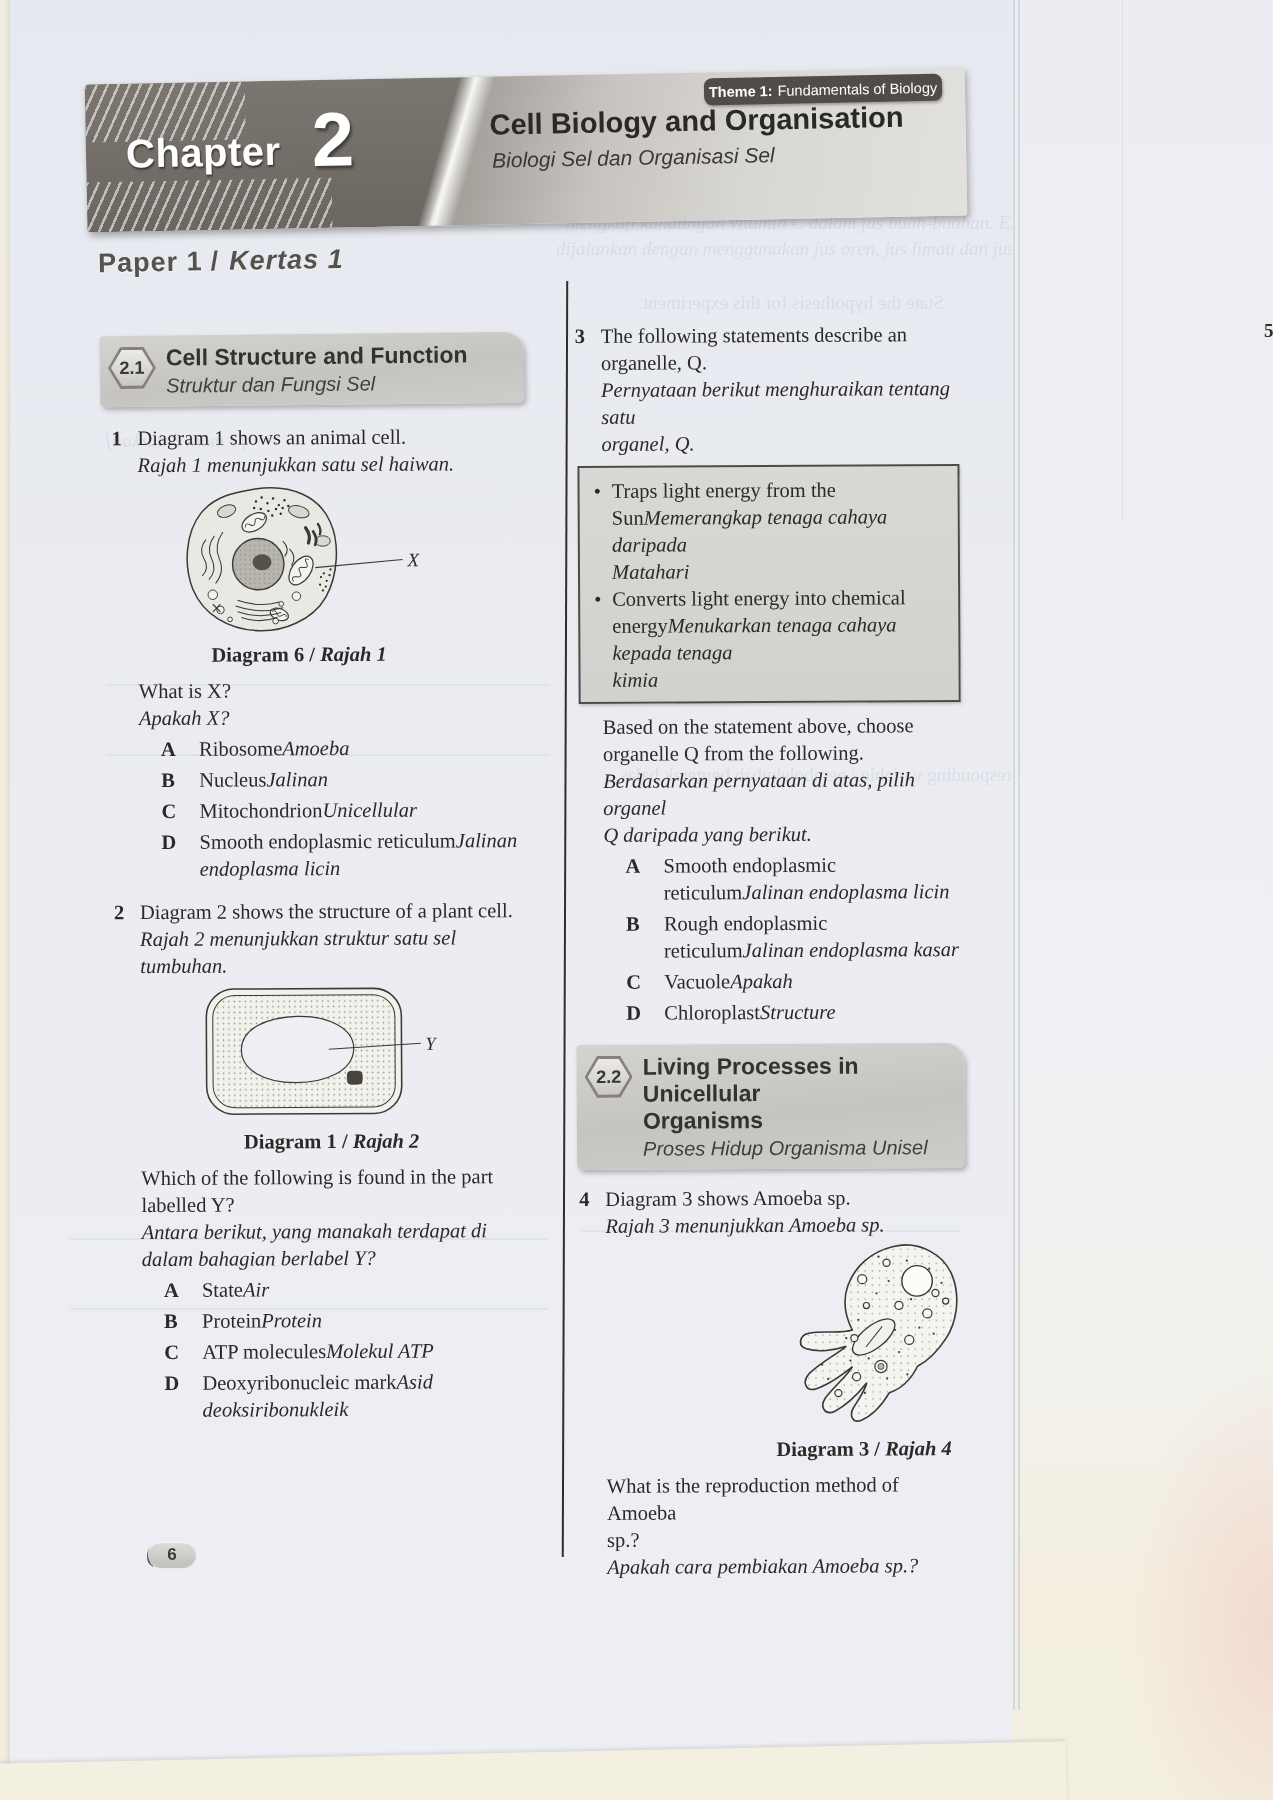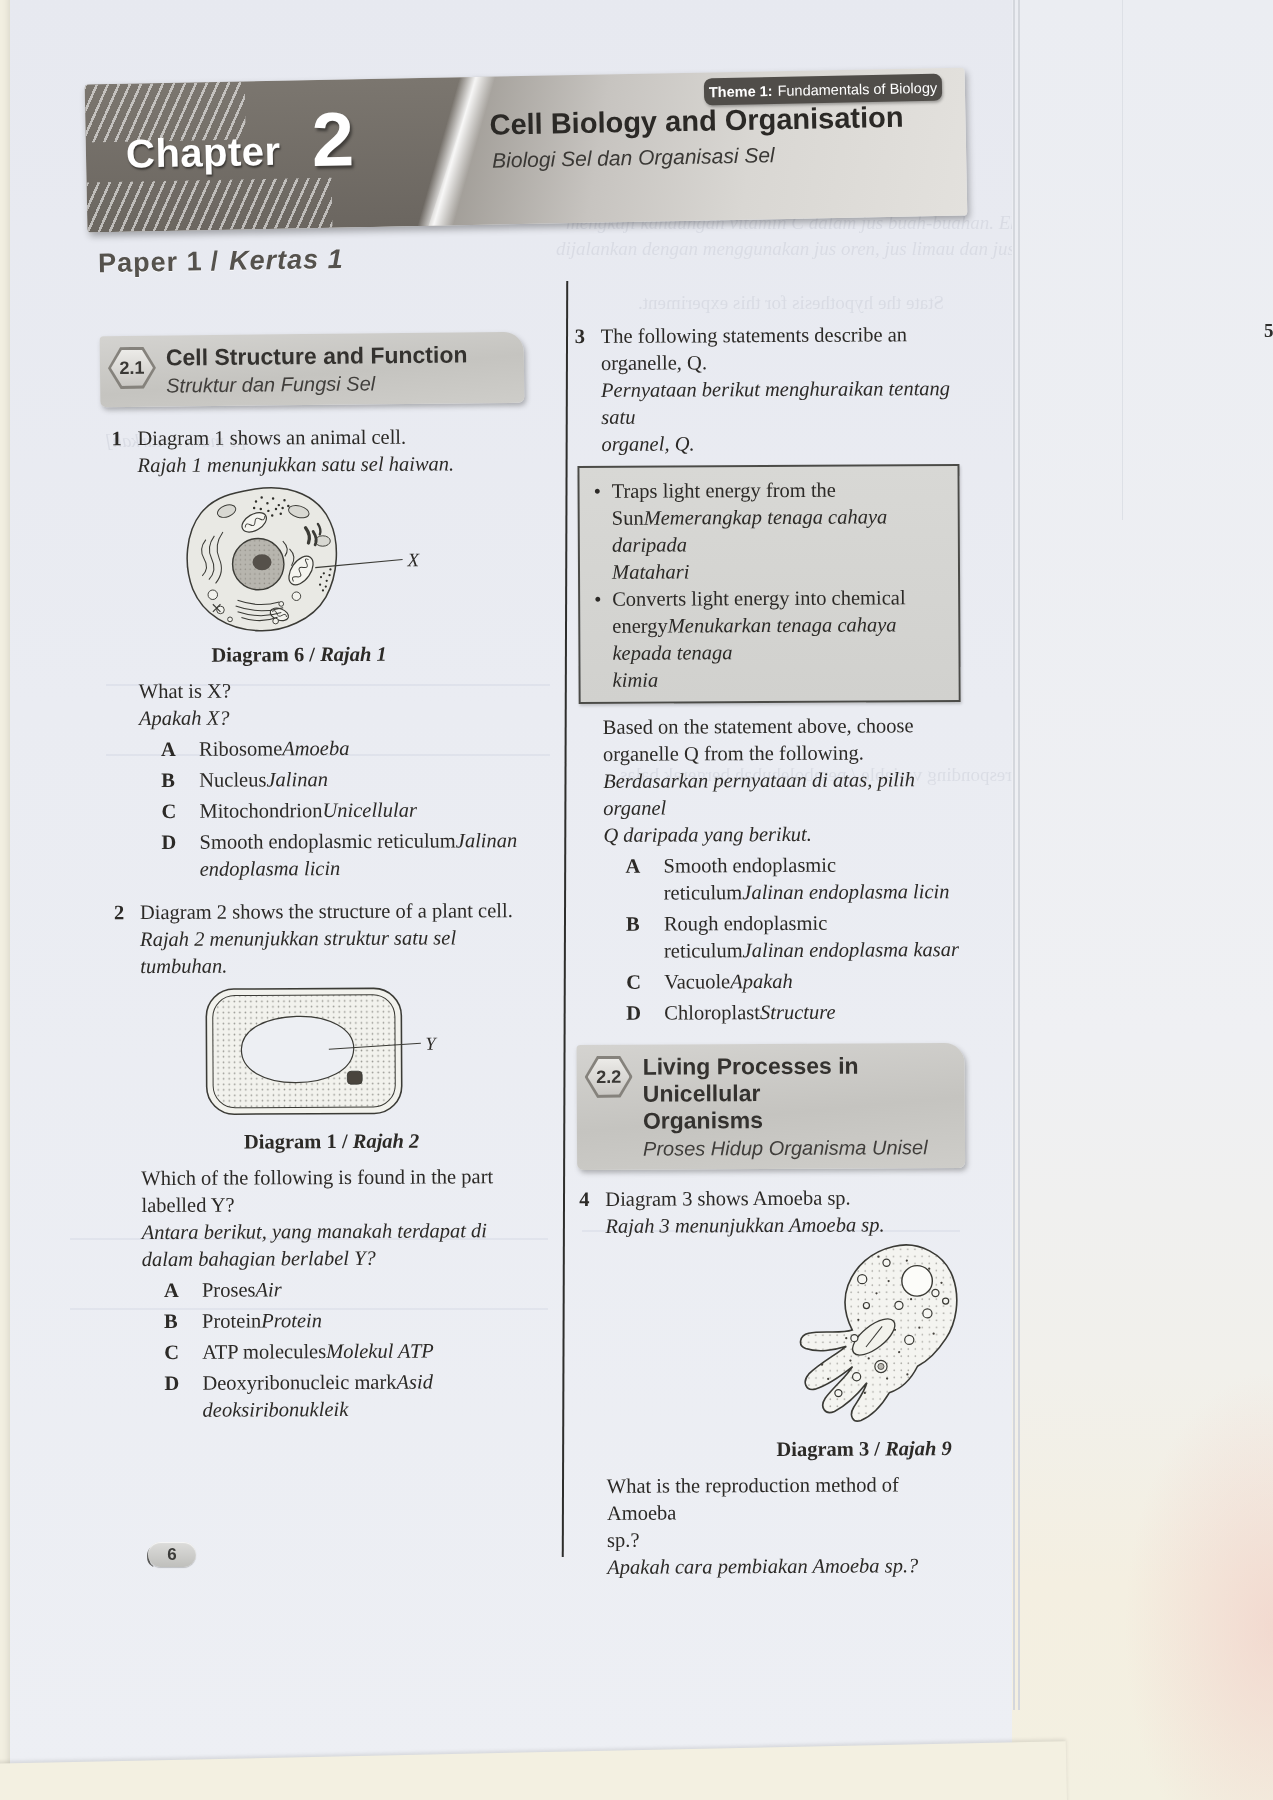--- a/index.html
+++ b/index.html
@@ -321,21 +321,21 @@
           </figure>
           <div class="prompt">
             <div class="en">Which of the following is found in the part
 labelled Y?</div>
             <div class="ms">Antara berikut, yang manakah terdapat di
 dalam bahagian berlabel Y?</div>
           </div>
           <div class="opts">
             <div class="opt">
                 <span class="opt-letter">A</span>
-                <span class="opt-text"><span class="en">Proses</span><span class="ms">Air</span></span>
+                <span class="opt-text"><span class="en">State</span><span class="ms">Air</span></span>
               </div>
             <div class="opt">
                 <span class="opt-letter">B</span>
                 <span class="opt-text"><span class="en">Protein</span><span class="ms">Protein</span></span>
               </div>
             <div class="opt">
                 <span class="opt-letter">C</span>
                 <span class="opt-text"><span class="en">ATP molecules</span><span class="ms">Molekul ATP</span></span>
               </div>
             <div class="opt">
@@ -457,21 +457,21 @@
                 <circle cx="140" cy="110" r="1.1"></circle>
                   <circle cx="110" cy="116" r="1.1"></circle>
                   <circle cx="92" cy="118" r="1.1"></circle>
                 <circle cx="128" cy="136" r="1.1"></circle>
                   <circle cx="106" cy="150" r="1.1"></circle>
                   <circle cx="70" cy="136" r="1.1"></circle>
                 <circle cx="64" cy="122" r="1.1"></circle>
                   <circle cx="148" cy="132" r="1.1"></circle>
               </g>
             </svg>
-            <figcaption><span>Diagram 3 / </span><span class="ms">Rajah 9</span></figcaption>
+            <figcaption><span>Diagram 3 / </span><span class="ms">Rajah 4</span></figcaption>
           </figure>
           <div class="prompt">
             <div class="en">What is the reproduction method of Amoeba
 sp.?</div>
             <div class="ms">Apakah cara pembiakan Amoeba sp.?</div>
           </div>
         </div>
       </div>
     </div>
 

